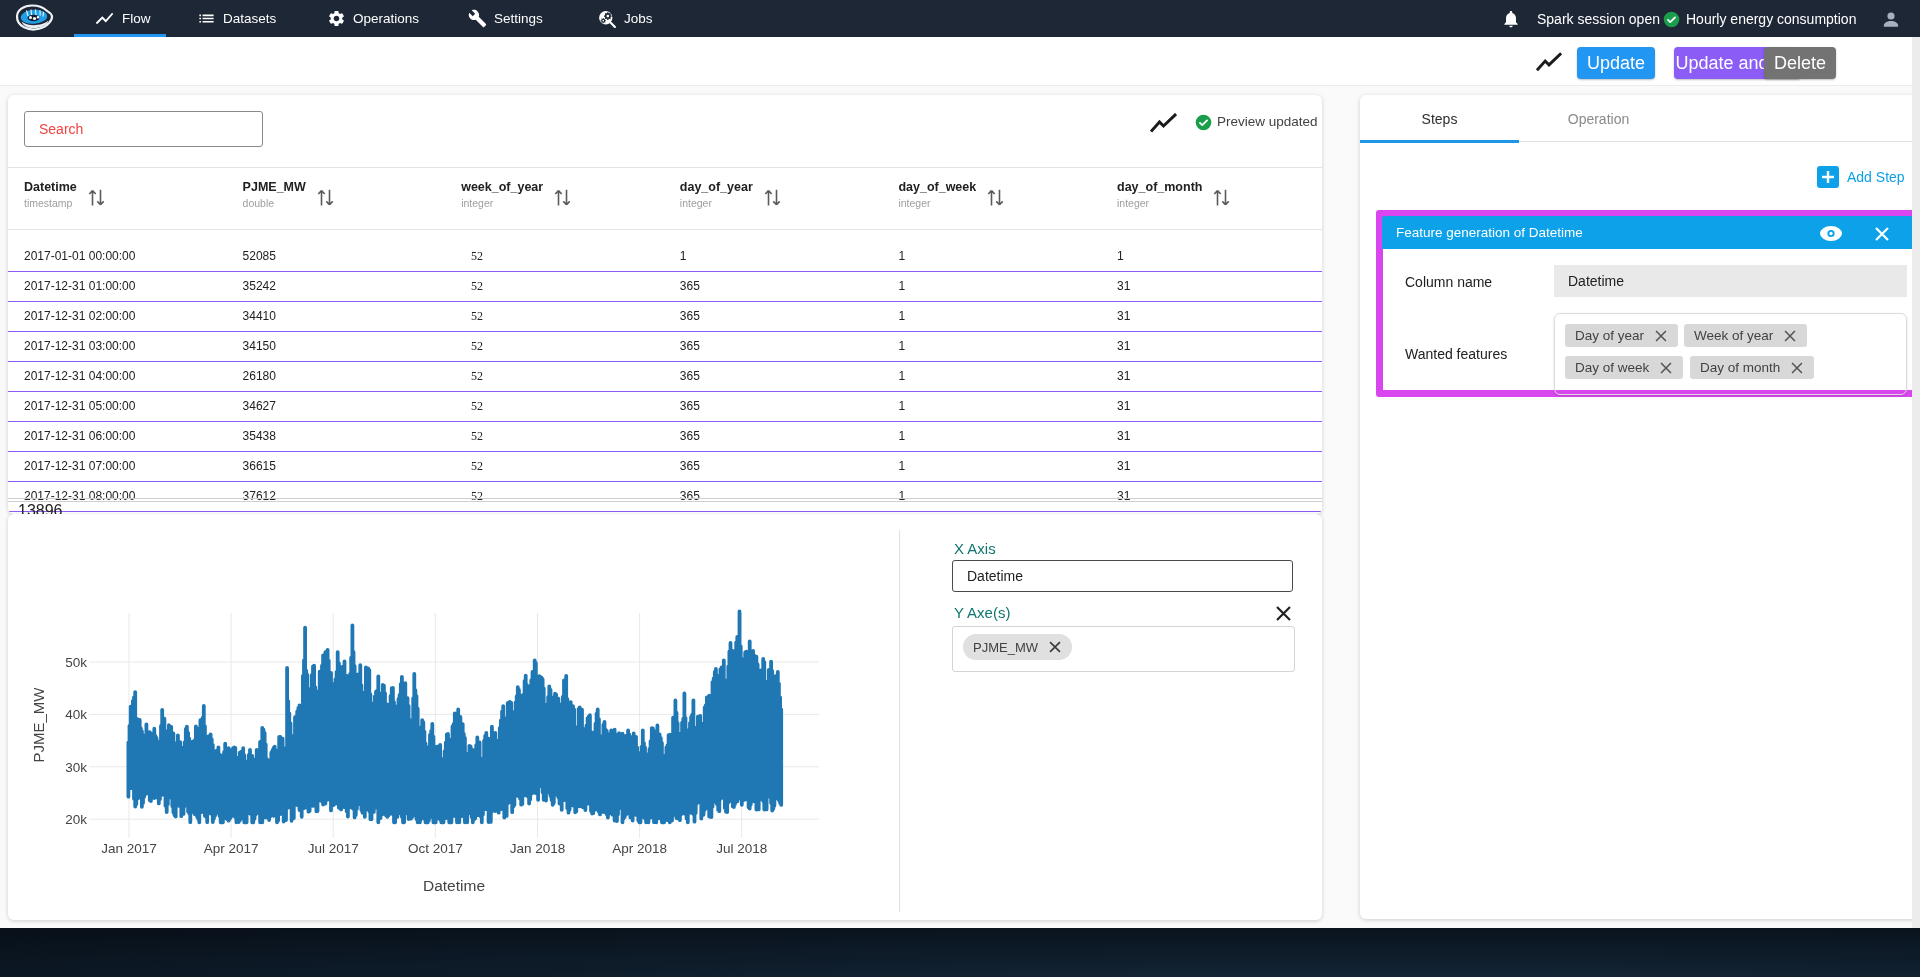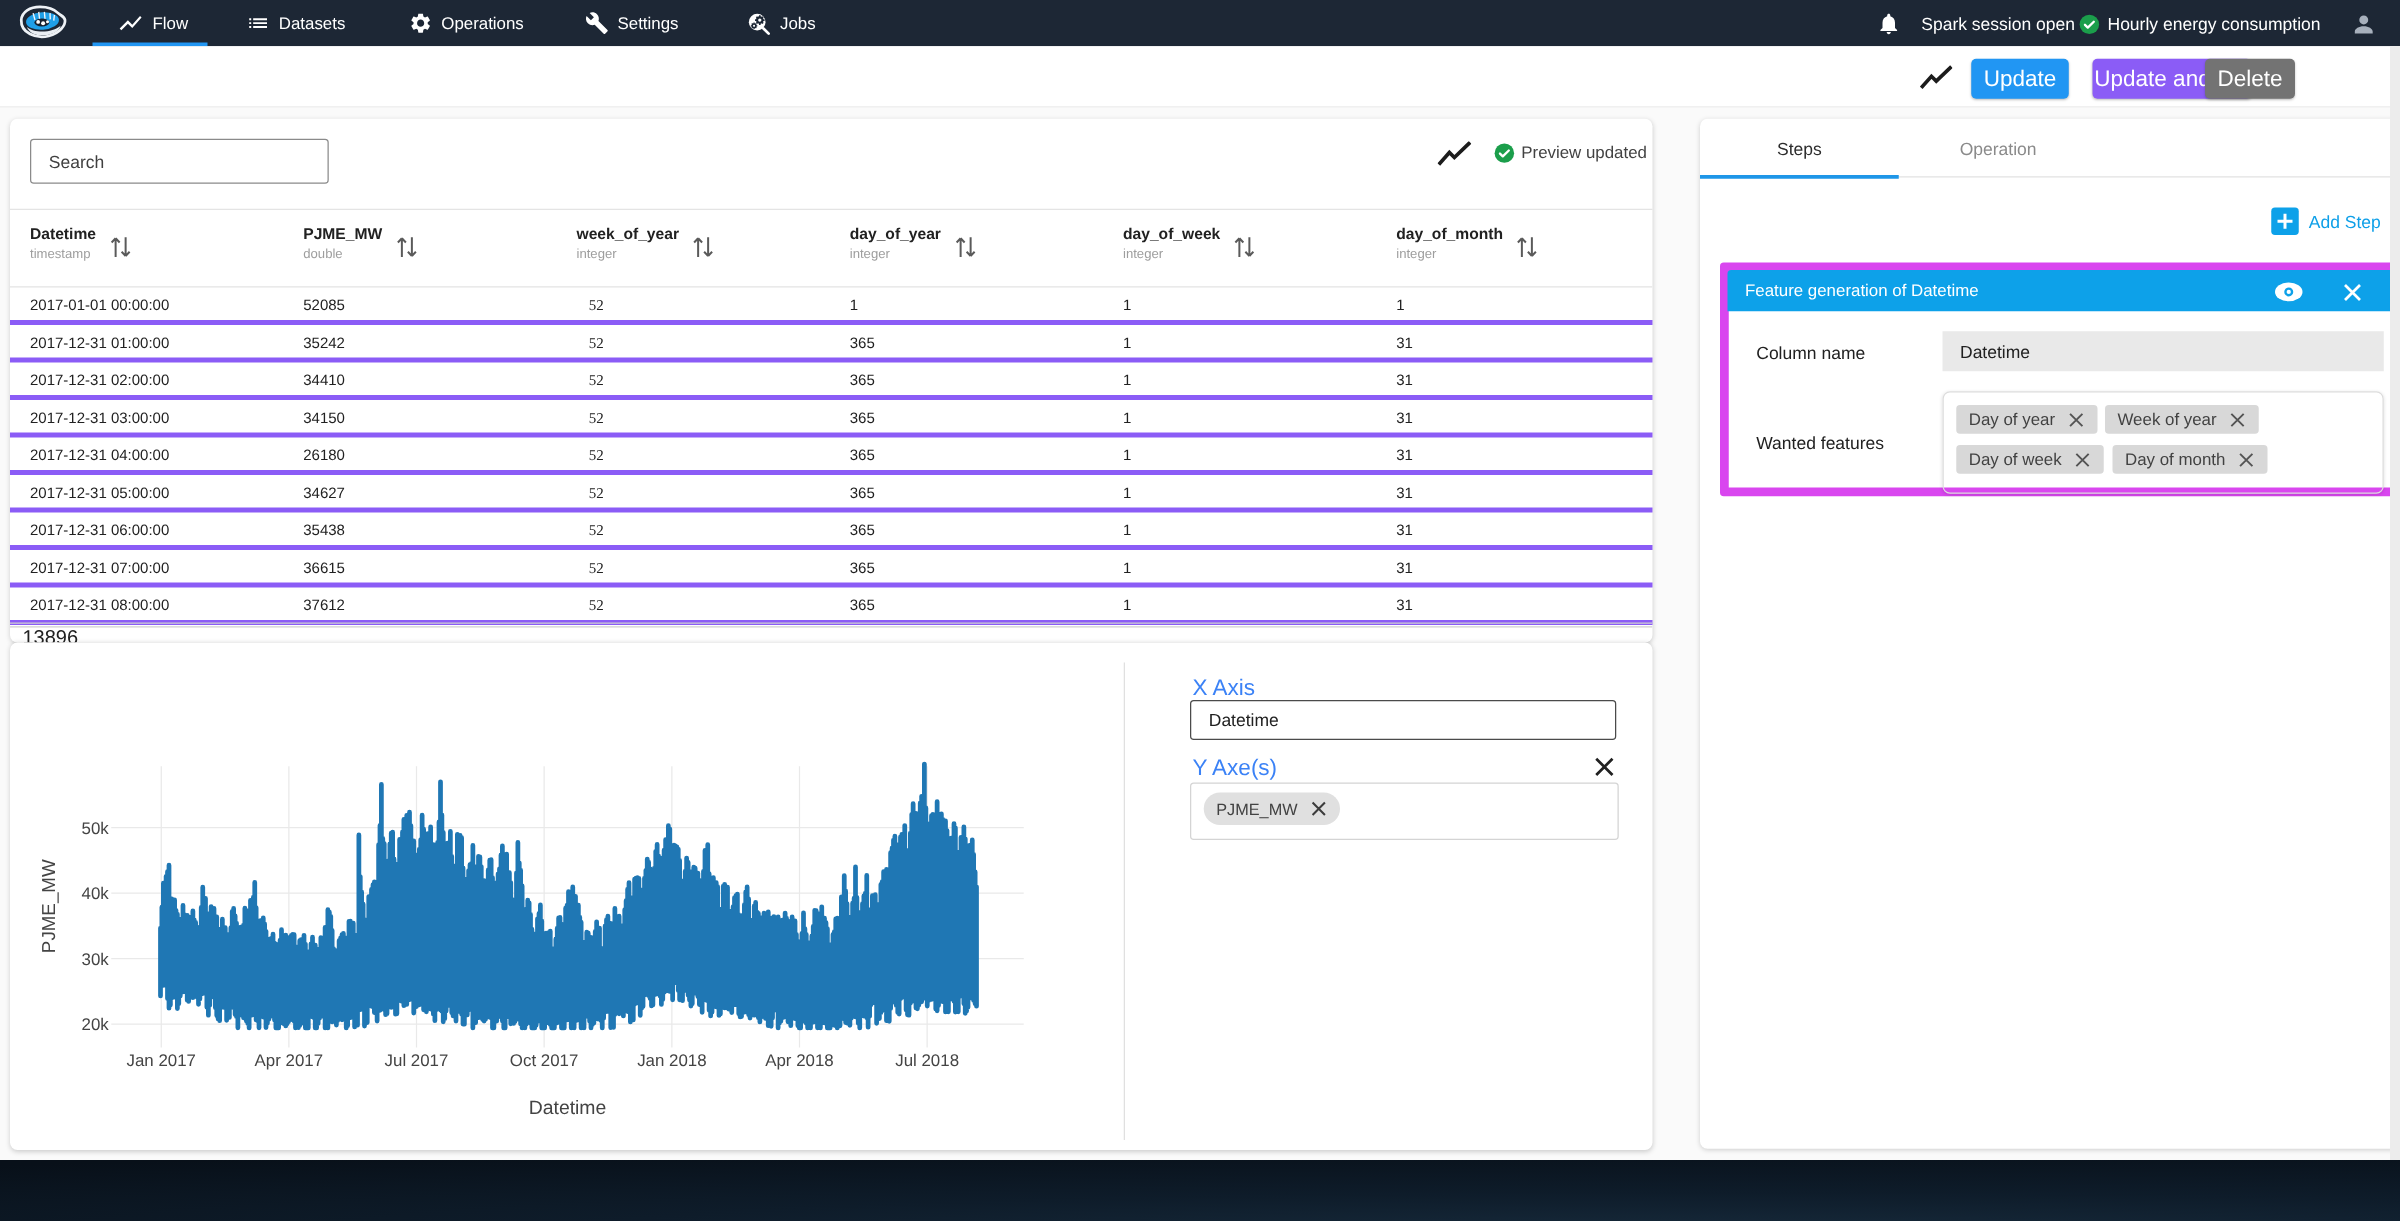--- a/index.html
+++ b/index.html
@@ -5,31 +5,31 @@
 * { margin:0; padding:0; box-sizing:border-box; }
 html,body { width:1920px; height:977px; overflow:hidden; background:#fafafa; font-family:"Liberation Sans", sans-serif; }
 .abs { position:absolute; }
 #navbar { position:absolute; left:0; top:0; width:1920px; height:37px; background:#1d2735; }
 .navitem { position:absolute; top:0; height:37px; display:flex; align-items:center; gap:7px; color:#fff; font-size:13.5px; white-space:nowrap; }
 #flowline { position:absolute; left:74px; top:34px; width:92px; height:3px; background:#2196f3; }
 #toolbar { position:absolute; left:0; top:37px; width:1920px; height:49px; background:#fff; border-bottom:1px solid #ececec; }
 .btn { position:absolute; top:47px; height:32px; border-radius:4px; color:#fff; font-size:18px; display:flex; align-items:center; justify-content:center; box-shadow:0 1px 2px rgba(0,0,0,.25); }
 .card { position:absolute; background:#fff; border-radius:6px; box-shadow:0 1px 4px rgba(0,0,0,.18); }
 #tablecard { left:8px; top:95px; width:1314px; height:419px; overflow:hidden; }
-#search { position:absolute; left:16px; top:16px; width:239px; height:36px; border:1px solid #8a8a8a; border-radius:3px; color:#404040; font-size:14px; line-height:34px; padding-left:14px; }
+#search { position:absolute; left:16px; top:16px; width:239px; height:36px; border:1px solid #8a8a8a; border-radius:3px; color:#ef4444; font-size:14px; line-height:34px; padding-left:14px; }
 #thead { position:absolute; left:0; top:72px; width:1330px; height:63px; border-top:1px solid #e4e4e4; }
 .hcol { position:absolute; top:12px; display:flex; gap:9px; align-items:center; }
 .hcol .tt { font-size:12.5px; font-weight:bold; color:#212121; line-height:15px; }
 .hcol .ts { font-size:10.5px; color:#9e9e9e; line-height:13px; margin-top:2px; }
-.trow { position:absolute; left:0; width:1330px; height:30px; border-bottom:4px solid #8b5cf6; }
+.trow { position:absolute; left:0; width:1330px; height:30px; border-bottom:1px solid #8b5cf6;margin-top:12px; }
 .trow span { position:absolute; top:0; line-height:29px; font-size:12px; color:#212121; }
 .c0 { left:16px; } .c1 { left:234.6px; } .c2 { left:463px;font-family:Liberation Serif, serif; } .c3 { left:671.8px; } .c4 { left:890.4px; } .c5 { left:1109px; }
 #chartcard { left:8px; top:514px; width:1314px; height:406px; }
 #rightcard { left:1336px; top:95px; width:576px; height:824px;margin-left:24px; }
-.lbl { position:absolute; font-size:18px; color:#3b82f6; }
+.lbl { position:absolute; font-size:15px; color:#0f766e; }
 .chip { background:#d8d8d8; border-radius:3px; height:23px; display:inline-flex; align-items:center; font-size:13.5px; color:#424242; padding:0 10px; gap:10px; }
 #footer { position:absolute; left:0; top:928px; width:1920px; height:49px; background:radial-gradient(140% 180% at 72% 115%, #16293a 0%, #0e1c2a 34%, #081019 78%), #081019; }
 </style>
 </head>
 <body>
 <div id="navbar">
   <svg class="abs" style="left:13px;top:3px" width="42" height="31" viewBox="0 0 42 31">
     <path d="M4 13 C4.5 6.5 11 2.5 19 2.5 C25.5 2.5 30.5 4.5 33.5 7.5 C35.5 9.5 38.5 10 39 13 C39.5 17 35 23.5 26 25.8 C16 28.3 3.5 23.5 4 13 Z" fill="#1d2735" stroke="#eef2f6" stroke-width="2.2"></path>
     <ellipse cx="21" cy="13.8" rx="13.2" ry="7" fill="#1f9fe8" transform="rotate(-4 21 13.8)"></ellipse>
     <path d="M8.5 18.5 C14 23.5 29 23.5 35.5 17.5 C34.5 22 28 25.3 20.5 25.2 C14 25.1 10 22.3 8.5 18.5 Z" fill="#e9eef3"></path>

